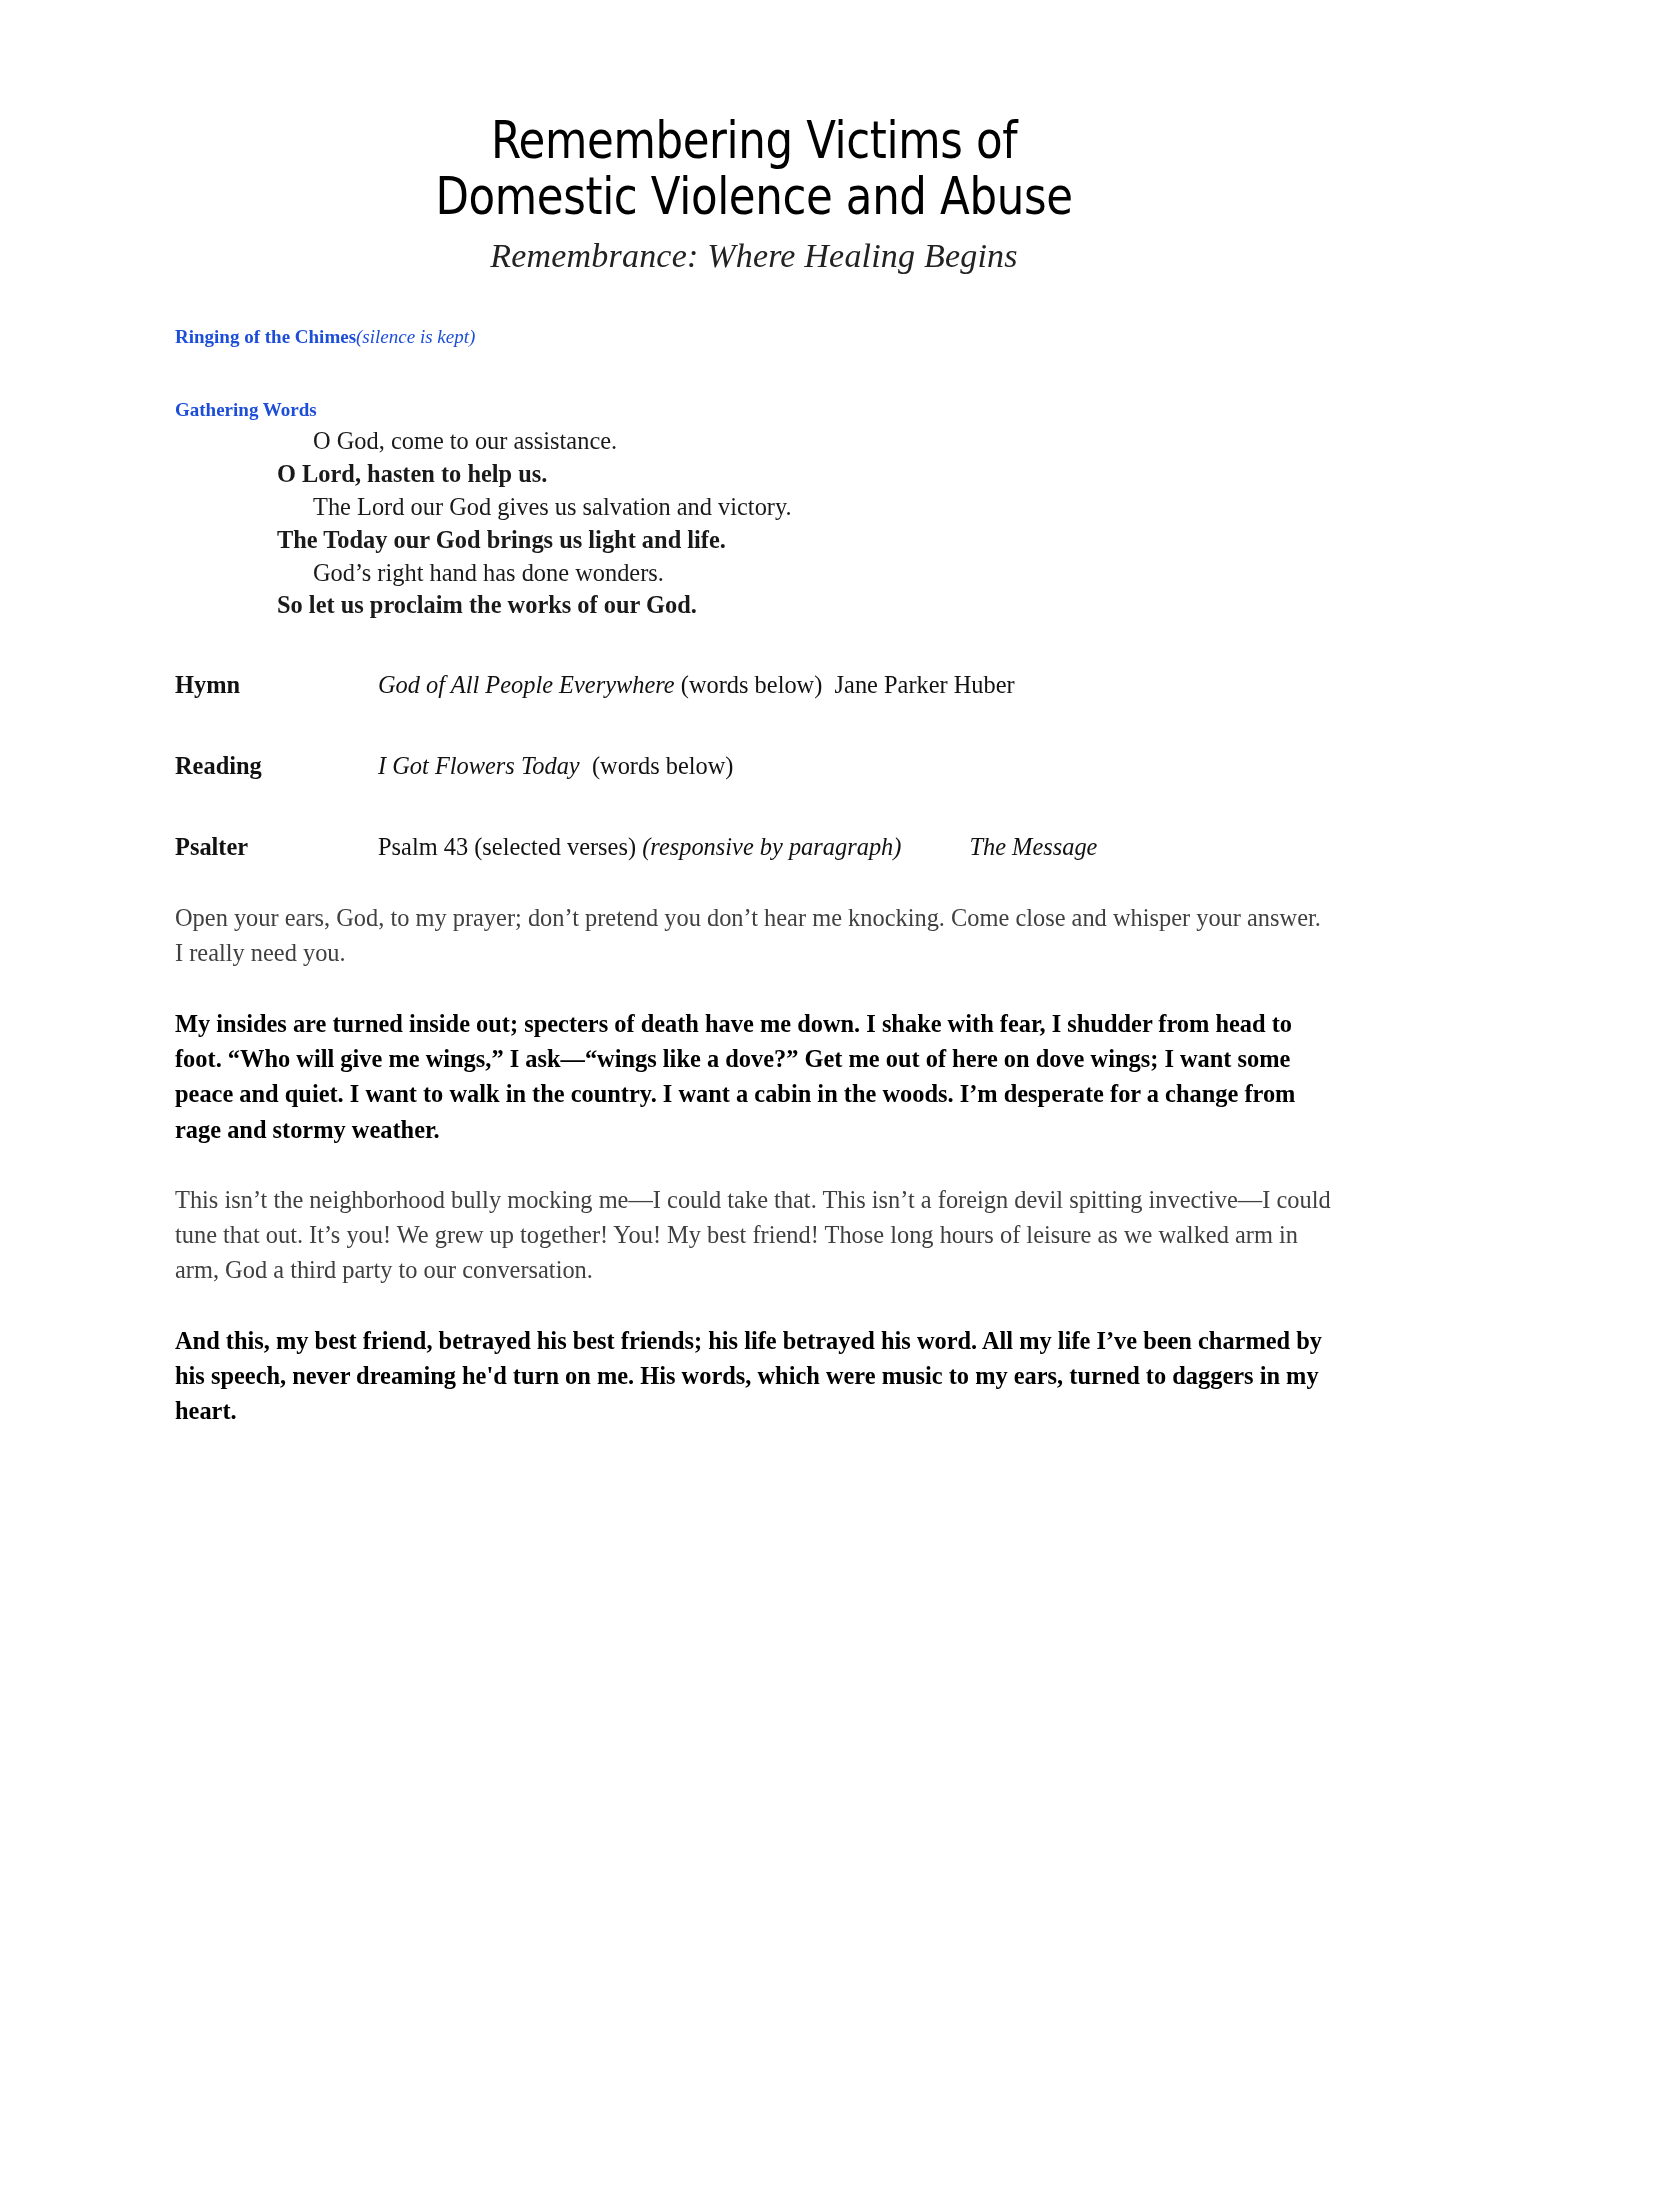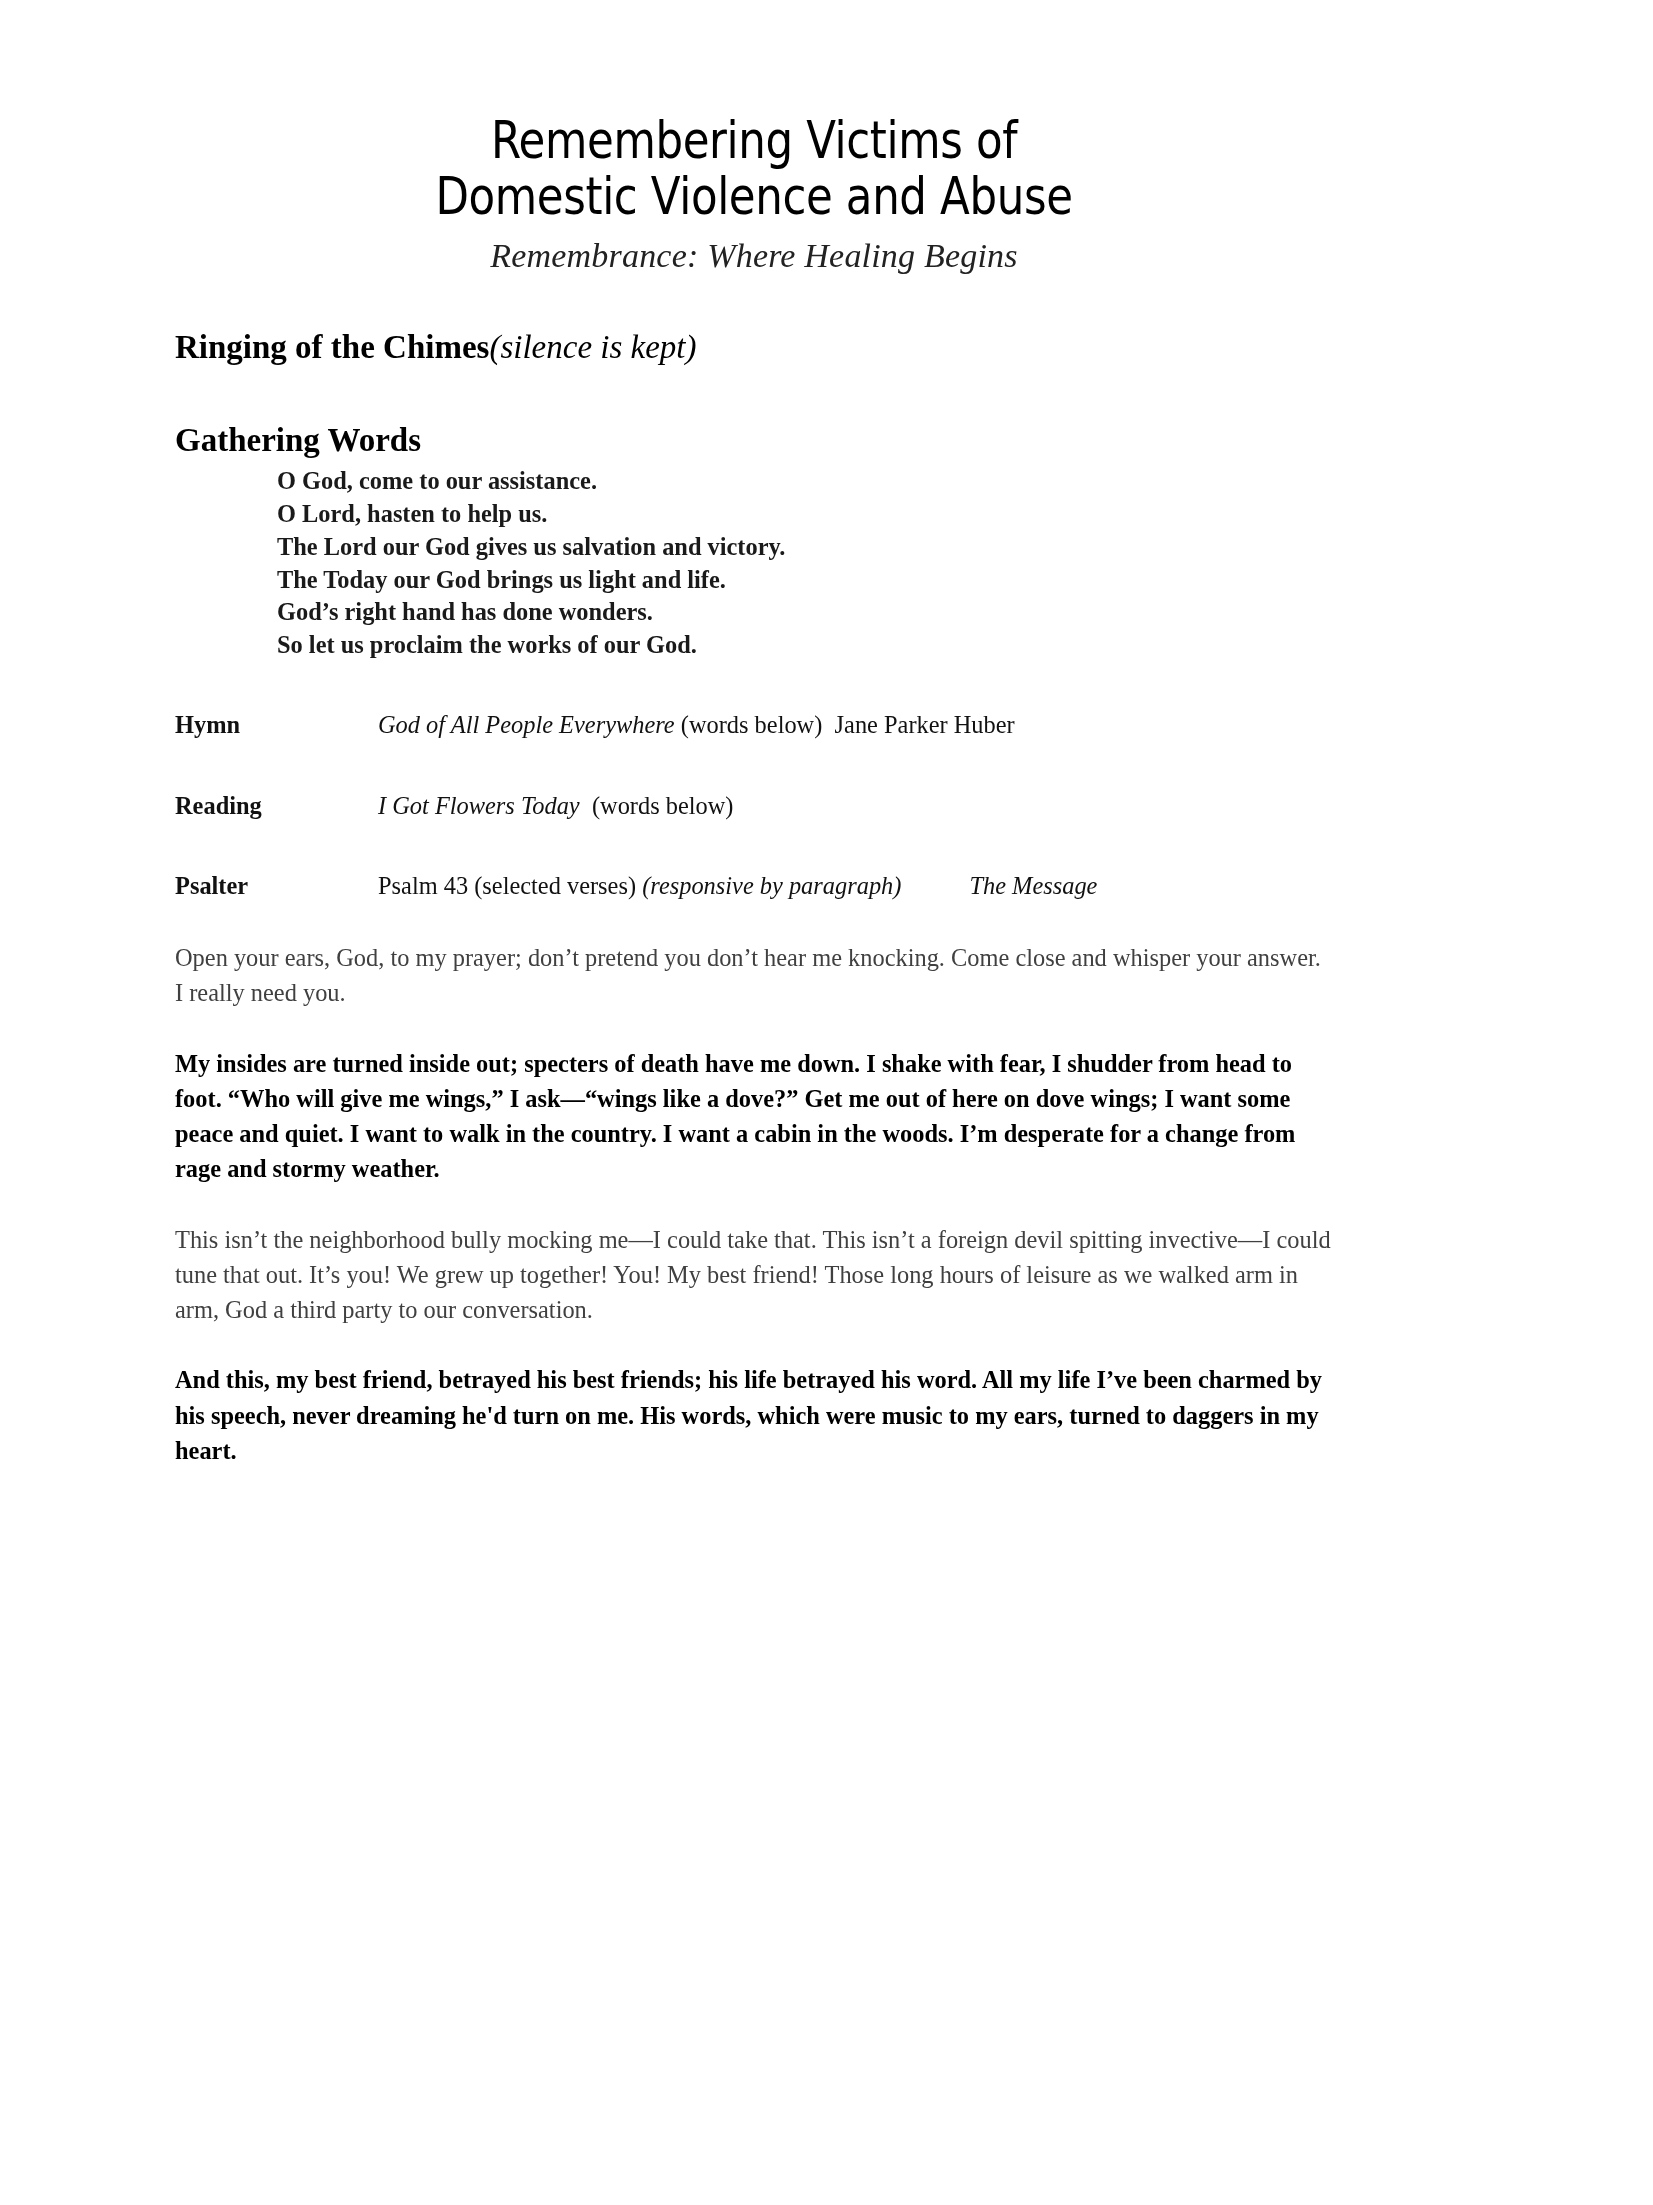--- a/index.html
+++ b/index.html
@@ -70,23 +70,23 @@
     color: #2b2b2b;
     letter-spacing: 0.1px;
     width: 1103px;
   }
 
   
   .section {
     margin-top: 46px;
   }
   .heading-row {
-    font-size: 33px;
+    font-size: 19px;
     line-height: 1.42;
-    color: #000000;
+    color: #1d4ed8;
   }
   .h-label {
     font-weight: bold;
   }
   .h-paren {
     font-style: italic;
     font-weight: normal;
   }
 
   
@@ -119,21 +119,22 @@
   .resp-lines {
     margin-top: 1.6px;
     padding-left: 102px;
   }
   .resp-line {
     font-size: 24.4px;
     line-height: 1.345;
     color: #1a1a1a;
   }
   .resp-line.leader {
-    font-weight: bold;
+    font-weight: normal;
+    margin-left: 36px;
   }
   .resp-line.people {
     font-weight: bold;
   }
 
   
   .psalm-body {
     margin-top: 36px;
   }
   .psalm-para {

